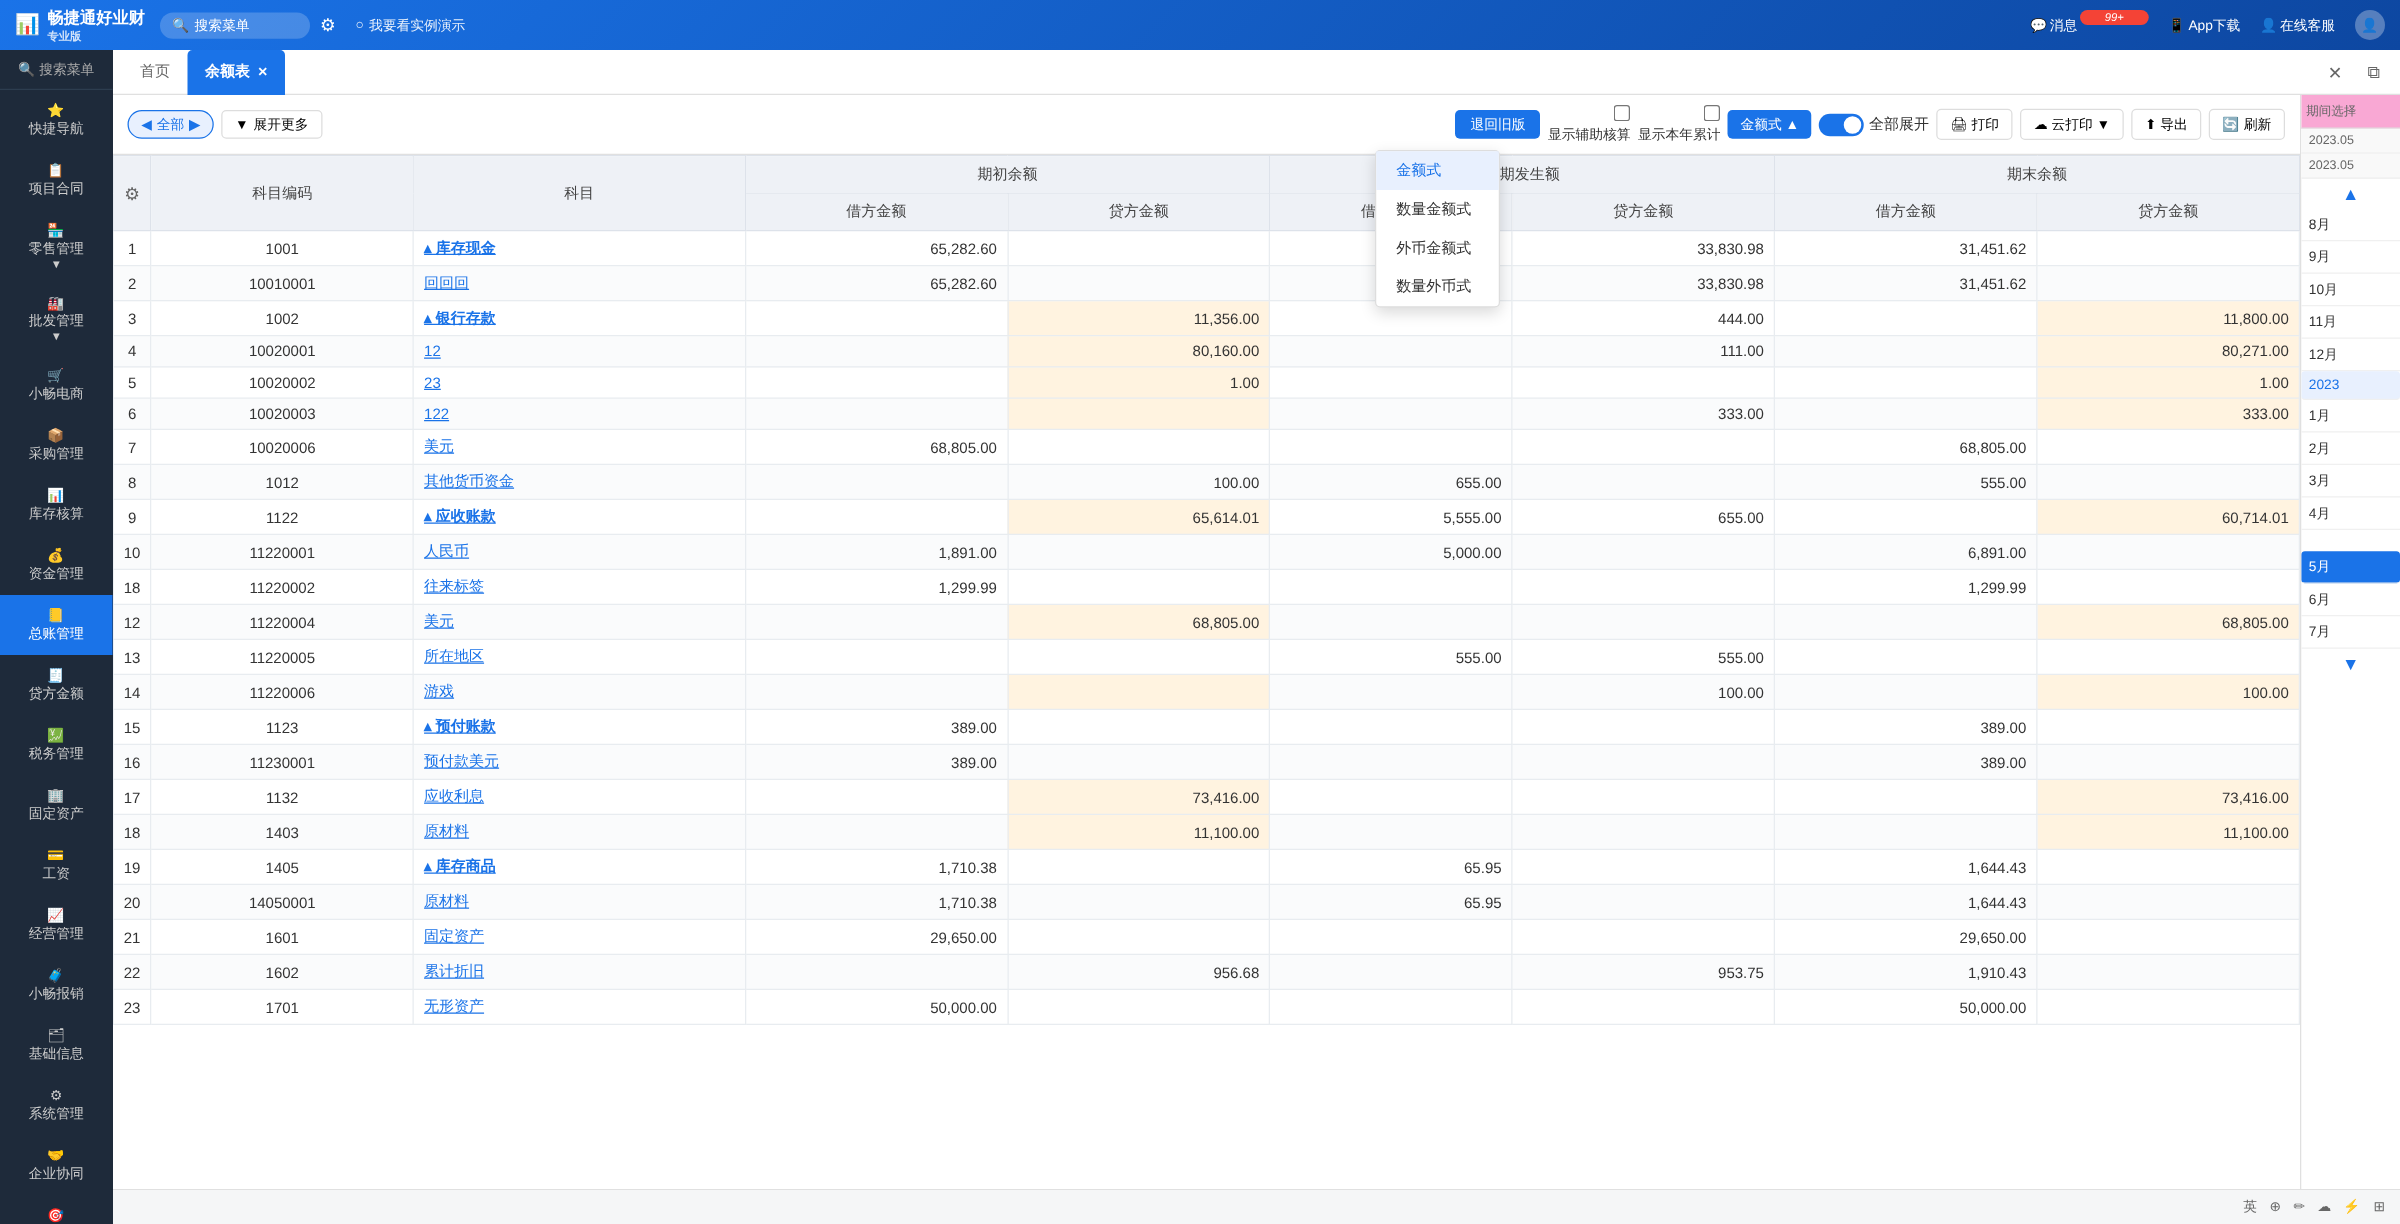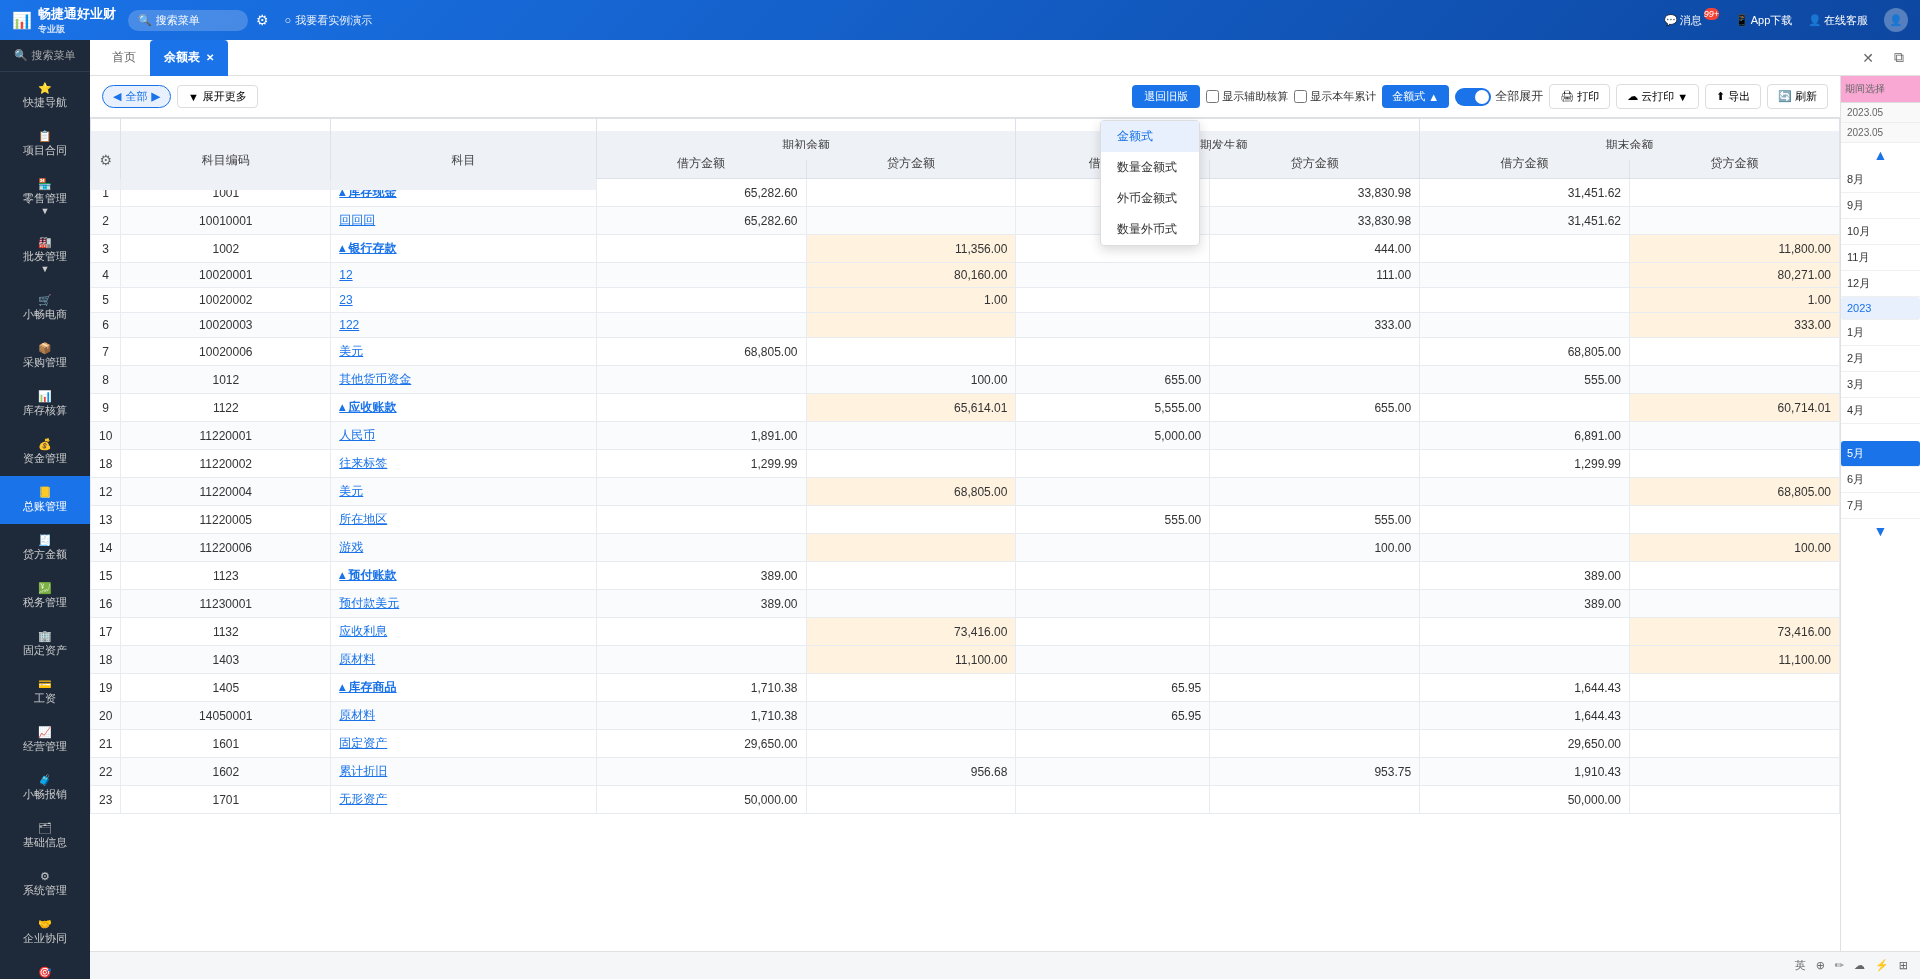--- a/index.html
+++ b/index.html
@@ -26,21 +26,21 @@
       color: white;
       font-size: 11px;
       width: 120px;
       display: flex; align-items: center; gap: 4px;
     }
     .top-header .demo-link { margin-left: 16px; font-size: 11px; opacity: 0.9; display: flex; align-items: center; gap: 4px; }
     .top-header .spacer { flex: 1; }
     .top-header .top-actions { display: flex; align-items: center; gap: 16px; font-size: 11px; }
     .badge-red {
       background: #f44336; color: white; border-radius: 8px;
-      padding: 1px 0; font-size: 9px; position: relative; top: -6px; font-style: italic;
+      padding: 1px 20px; font-size: 9px; position: relative; top: -6px; font-style: italic;
     }
 
     
     .sidebar {
       position: fixed;
       top: 40px; left: 0; bottom: 0;
       width: 90px;
       background: #1e2a3a;
       color: #ccc;
       display: flex;
@@ -137,21 +137,21 @@
     }
     .btn-return {
       background: #1a73e8;
       color: white;
       border: none;
       border-radius: 4px;
       padding: 4px 12px;
       font-size: 11px;
       cursor: pointer;
     }
-    .checkbox-label { display: flex; align-items: center; gap: 3px; font-size: 11px; cursor: pointer; }
+    .checkbox-label { display: flex; align-items: flex-end; gap: 3px; font-size: 11px; cursor: pointer; flex-direction: column; }
 
     .btn-jine {
       background: #1a73e8;
       color: white;
       border: none;
       border-radius: 4px;
       padding: 4px 10px;
       font-size: 11px;
       cursor: pointer;
       display: flex; align-items: center; gap: 3px;
@@ -216,21 +216,21 @@
     }
     th {
       background: #eef1f6;
       border: 1px solid #dde2ea;
       padding: 6px 8px;
       text-align: center;
       font-weight: normal;
       color: #444;
       white-space: nowrap;
       position: sticky;
-      top: 12px;
+      top: 0;
       z-index: 10;
     }
     td {
       border: 1px solid #e8ecf0;
       padding: 5px 8px;
       white-space: nowrap;
     }
     tr:nth-child(even) td { background: #fafbfc; }
     .td-right { text-align: right; }
     .td-center { text-align: center; }

